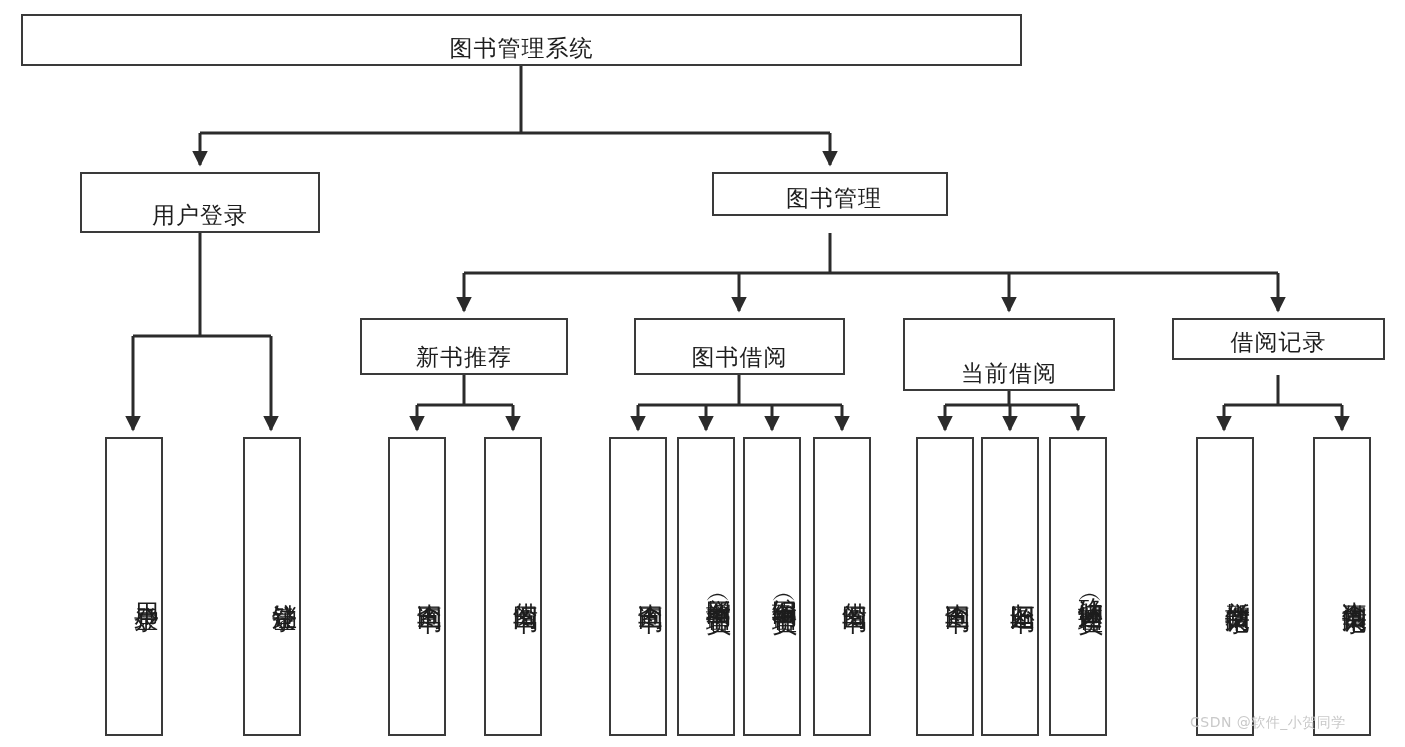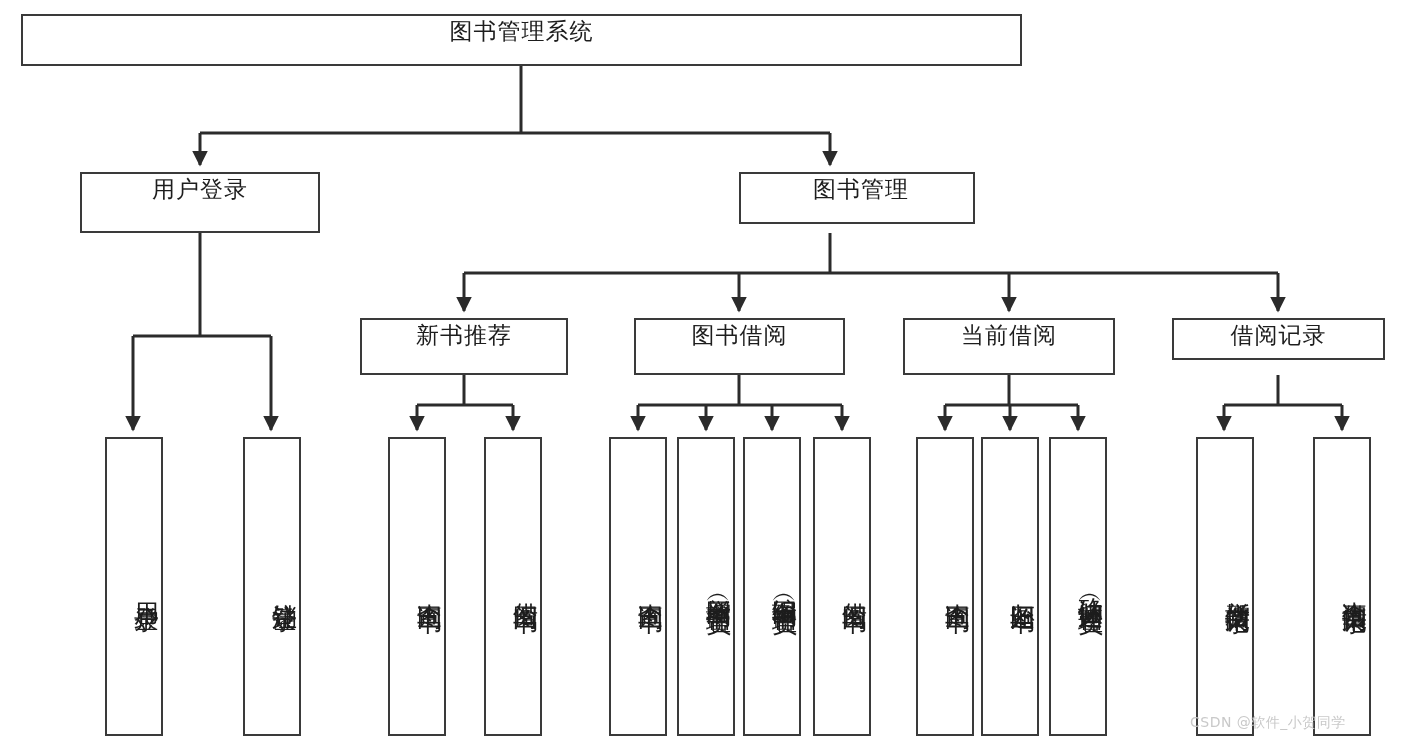--- a/index.html
+++ b/index.html
@@ -25,21 +25,21 @@
     width: 1405px;
     height: 747px;
     pointer-events: none;
   }
   .node {
     position: absolute;
     box-sizing: border-box;
     background: #ffffff;
     border: 2.5px solid #3a3a3a;
     display: flex;
-    align-items: flex-start;
+    align-items: flex-end;
     justify-content: center;
     color: #1d1d1d;
   }
   .node.h {
     font-size: 23px;
     letter-spacing: 1px;
   }
   .node.v {
     writing-mode: vertical-rl;
     text-orientation: upright;
@@ -125,31 +125,31 @@
     </g>
   </svg>
 
   <div class="node h" style="left:21px; top:14px; width:1001px; height:52px;">
     <span>图书管理系统</span>
   </div>
 
   <div class="node h" style="left:80px; top:172px; width:240px; height:61px;">
     <span>用户登录</span>
   </div>
-  <div class="node h" style="left:739px; top:172px; width:236px; height:52px;padding-left:8px;">
+  <div class="node h" style="left:712px; top:172px; width:236px; height:44px;padding-left:8px;">
     <span>图书管理</span>
   </div>
 
   <div class="node h" style="left:634px; top:318px; width:211px; height:57px;">
     <span>图书借阅</span>
   </div>
   <div class="node h" style="left:360px; top:318px; width:208px; height:57px;">
     <span>新书推荐</span>
   </div>
-  <div class="node h" style="left:903px; top:318px; width:212px; height:57px;">
+  <div class="node h" style="left:903px; top:318px; width:212px; height:73px;">
     <span>当前借阅</span>
   </div>
   <div class="node h" style="left:1172px; top:318px; width:213px; height:42px;">
     <span>借阅记录</span>
   </div>
 
   <div class="node v" style="left:105px; top:437px; width:58px; height:299px;">
     <span class="vtext">用户登录</span>
   </div>
   <div class="node v" style="left:243px; top:437px; width:58px; height:299px;">

